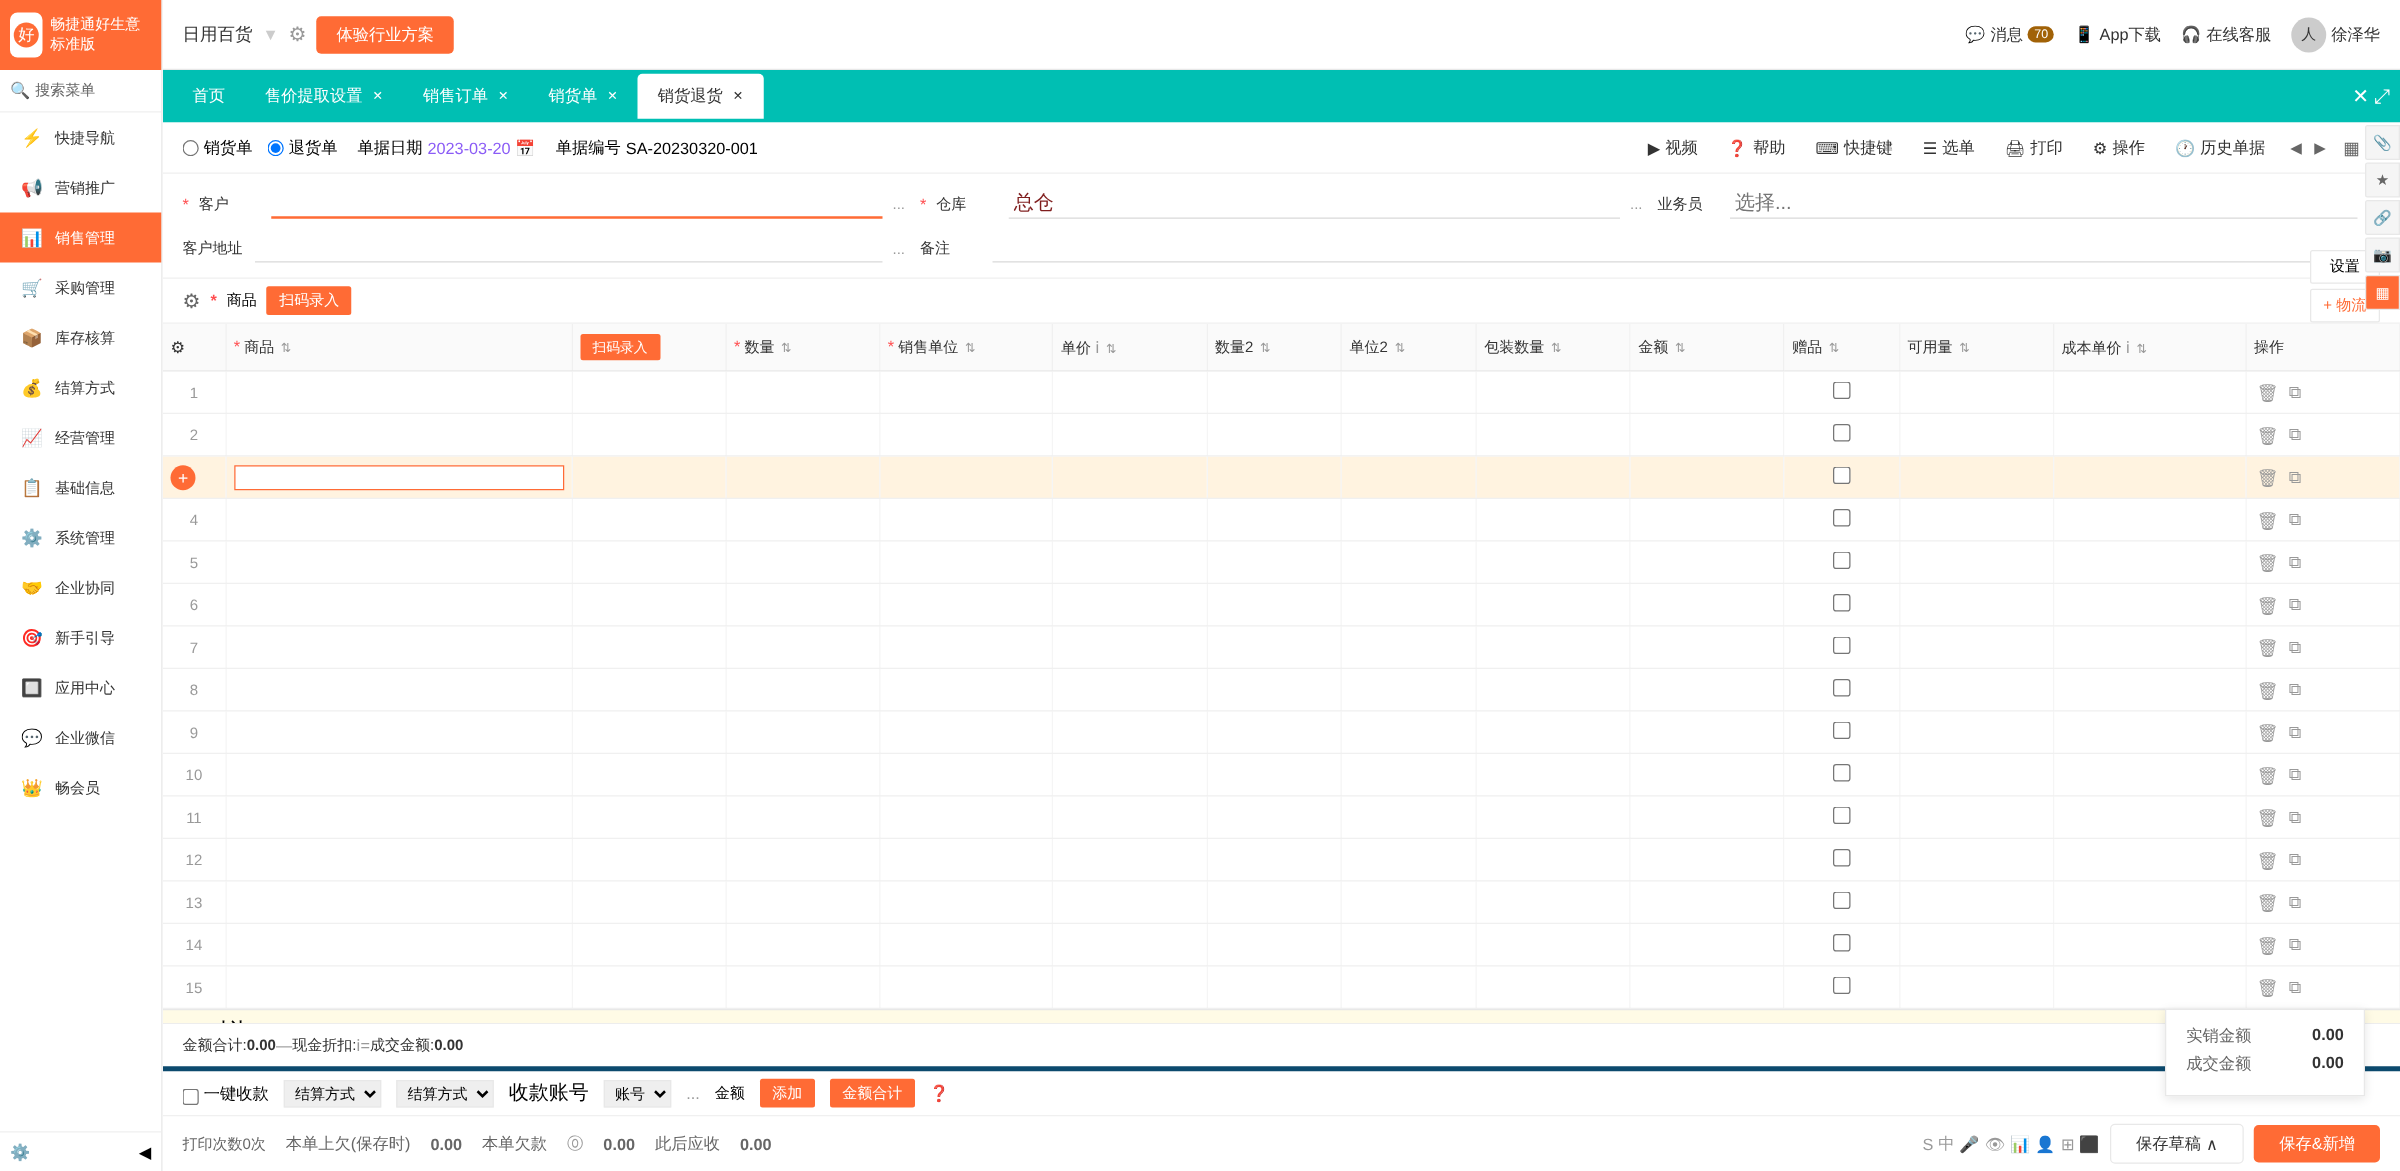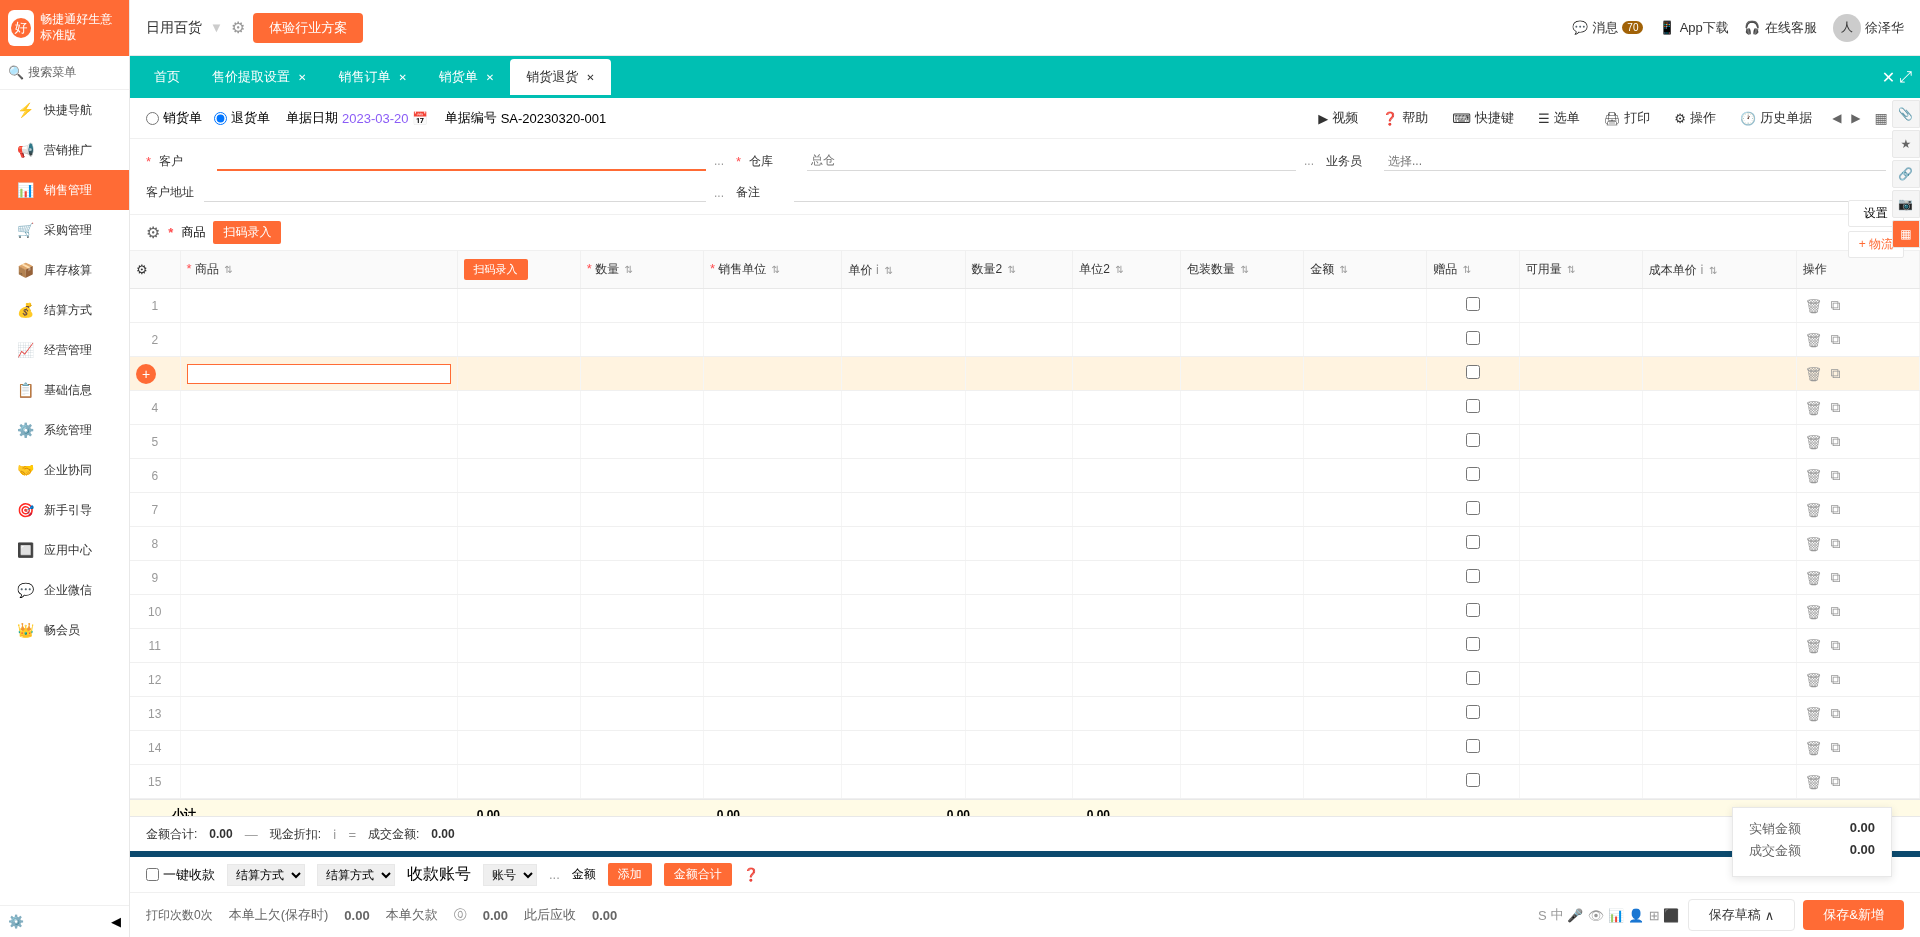--- a/index.html
+++ b/index.html
@@ -89,21 +89,21 @@
     
     .form-fields {
       padding: 12px 16px; display: grid; grid-template-columns: 1fr 1fr 1fr; gap: 12px;
       border-bottom: 1px solid #f0f0f0;
     }
     .field-row { display: flex; align-items: center; gap: 8px; }
     .field-label { color: #333; font-size: 12px; white-space: nowrap; min-width: 50px; }
     .field-required { color: #ff4d4f; }
     .field-input {
       flex: 1; border: none; border-bottom: 1px solid #d9d9d9; padding: 2px 4px;
-      font-size: 12px; color: #737373; outline: none;
+      font-size: 16px; color: #7f1d1d; outline: none;
     }
     .field-dots { color: #999; font-size: 12px; cursor: pointer; }
     
     
     .table-area { flex: 1; overflow: auto; }
     .table-toolbar {
       padding: 6px 16px; display: flex; align-items: center; gap: 8px;
       border-bottom: 1px solid #f0f0f0;
     }
     .settings-icon { cursor: pointer; color: #666; font-size: 16px; }
@@ -134,22 +134,22 @@
     
     .add-row-btn {
       width: 20px; height: 20px; background: #ff6b35; color: #fff; border-radius: 50%;
       display: flex; align-items: center; justify-content: center; cursor: pointer;
       font-size: 14px; border: none;
     }
     
     
     .bottom-area { background: #fff; border-top: 1px solid #e8e8e8; }
     .bottom-row1 {
-      padding: 8px 16px; display: flex; align-items: center; gap: 12px;
-      border-bottom: 6px solid #0c4a6e;
+      padding: 8px 16px; display: flex; align-items: center; 
+      border-bottom: 4px solid #0c4a6e;
     }
     .amount-label { font-size: 12px; color: #333; }
     .amount-value { font-size: 12px; color: #333; font-weight: bold; }
     .minus-icon { color: #999; }
     .equals-icon { color: #999; }
     .bottom-row2 {
       padding: 6px 16px; display: flex; align-items: center; gap: 12px;
     }
     .bottom-row3 {
       padding: 6px 16px; display: flex; align-items: center; justify-content: space-between;
@@ -922,21 +922,21 @@
         <span class="amount-value">0.00</span>
         <span class="minus-icon">—</span>
         <span class="amount-label">现金折扣:</span>
         <span style="color:#999;">ℹ</span>
         <span class="equals-icon">=</span>
         <span class="amount-label">成交金额:</span>
         <span class="amount-value">0.00</span>
       </div>
 
       <div class="bottom-row2">
-        <label style="display:flex;align-items:center;gap:4px;font-size:12px;cursor:pointer;">
+        <label style="display:flex;align-items:flex-end;gap:4px;font-size:12px;cursor:pointer;">
           <input type="checkbox" style="">
           <span>一键收款</span>
         </label>
         <select style="font-size:12px;border:1px solid #e8e8e8;padding:2px 4px;">
           <option>结算方式</option>
         </select>
         <select style="font-size:12px;border:1px solid #e8e8e8;padding:2px 4px;">
           <option>结算方式</option>
         </select>
         <span style="font-size:16px;">收款账号</span>

